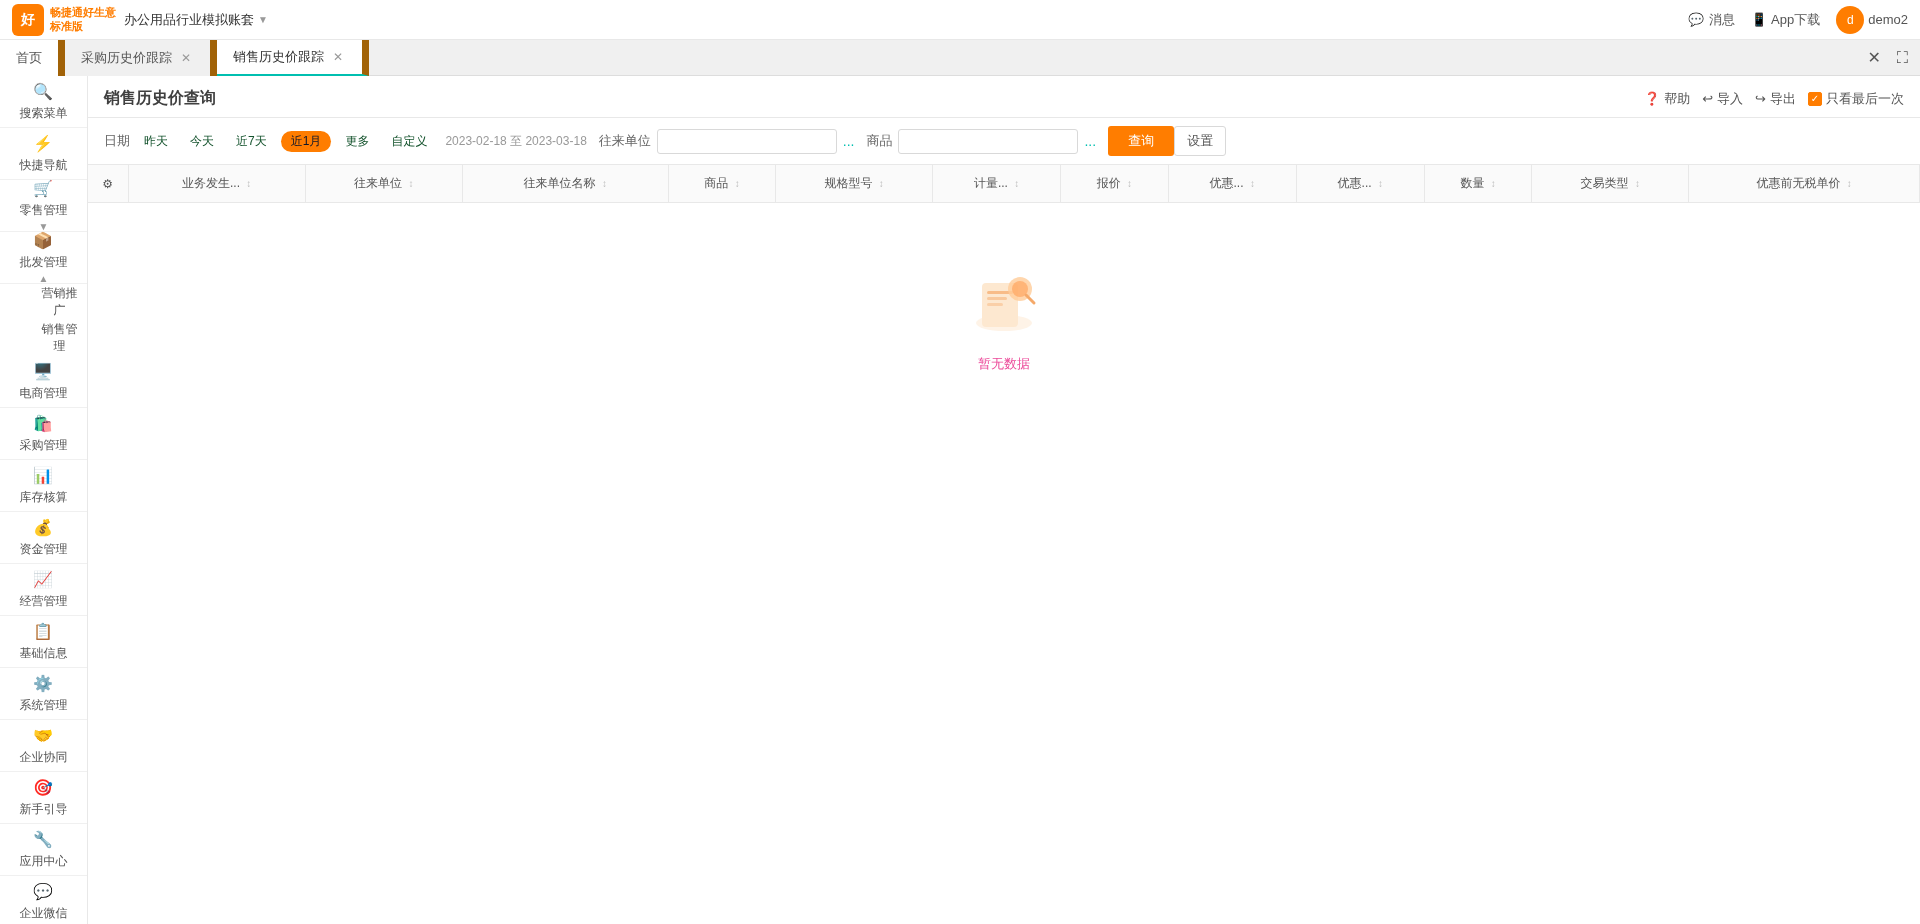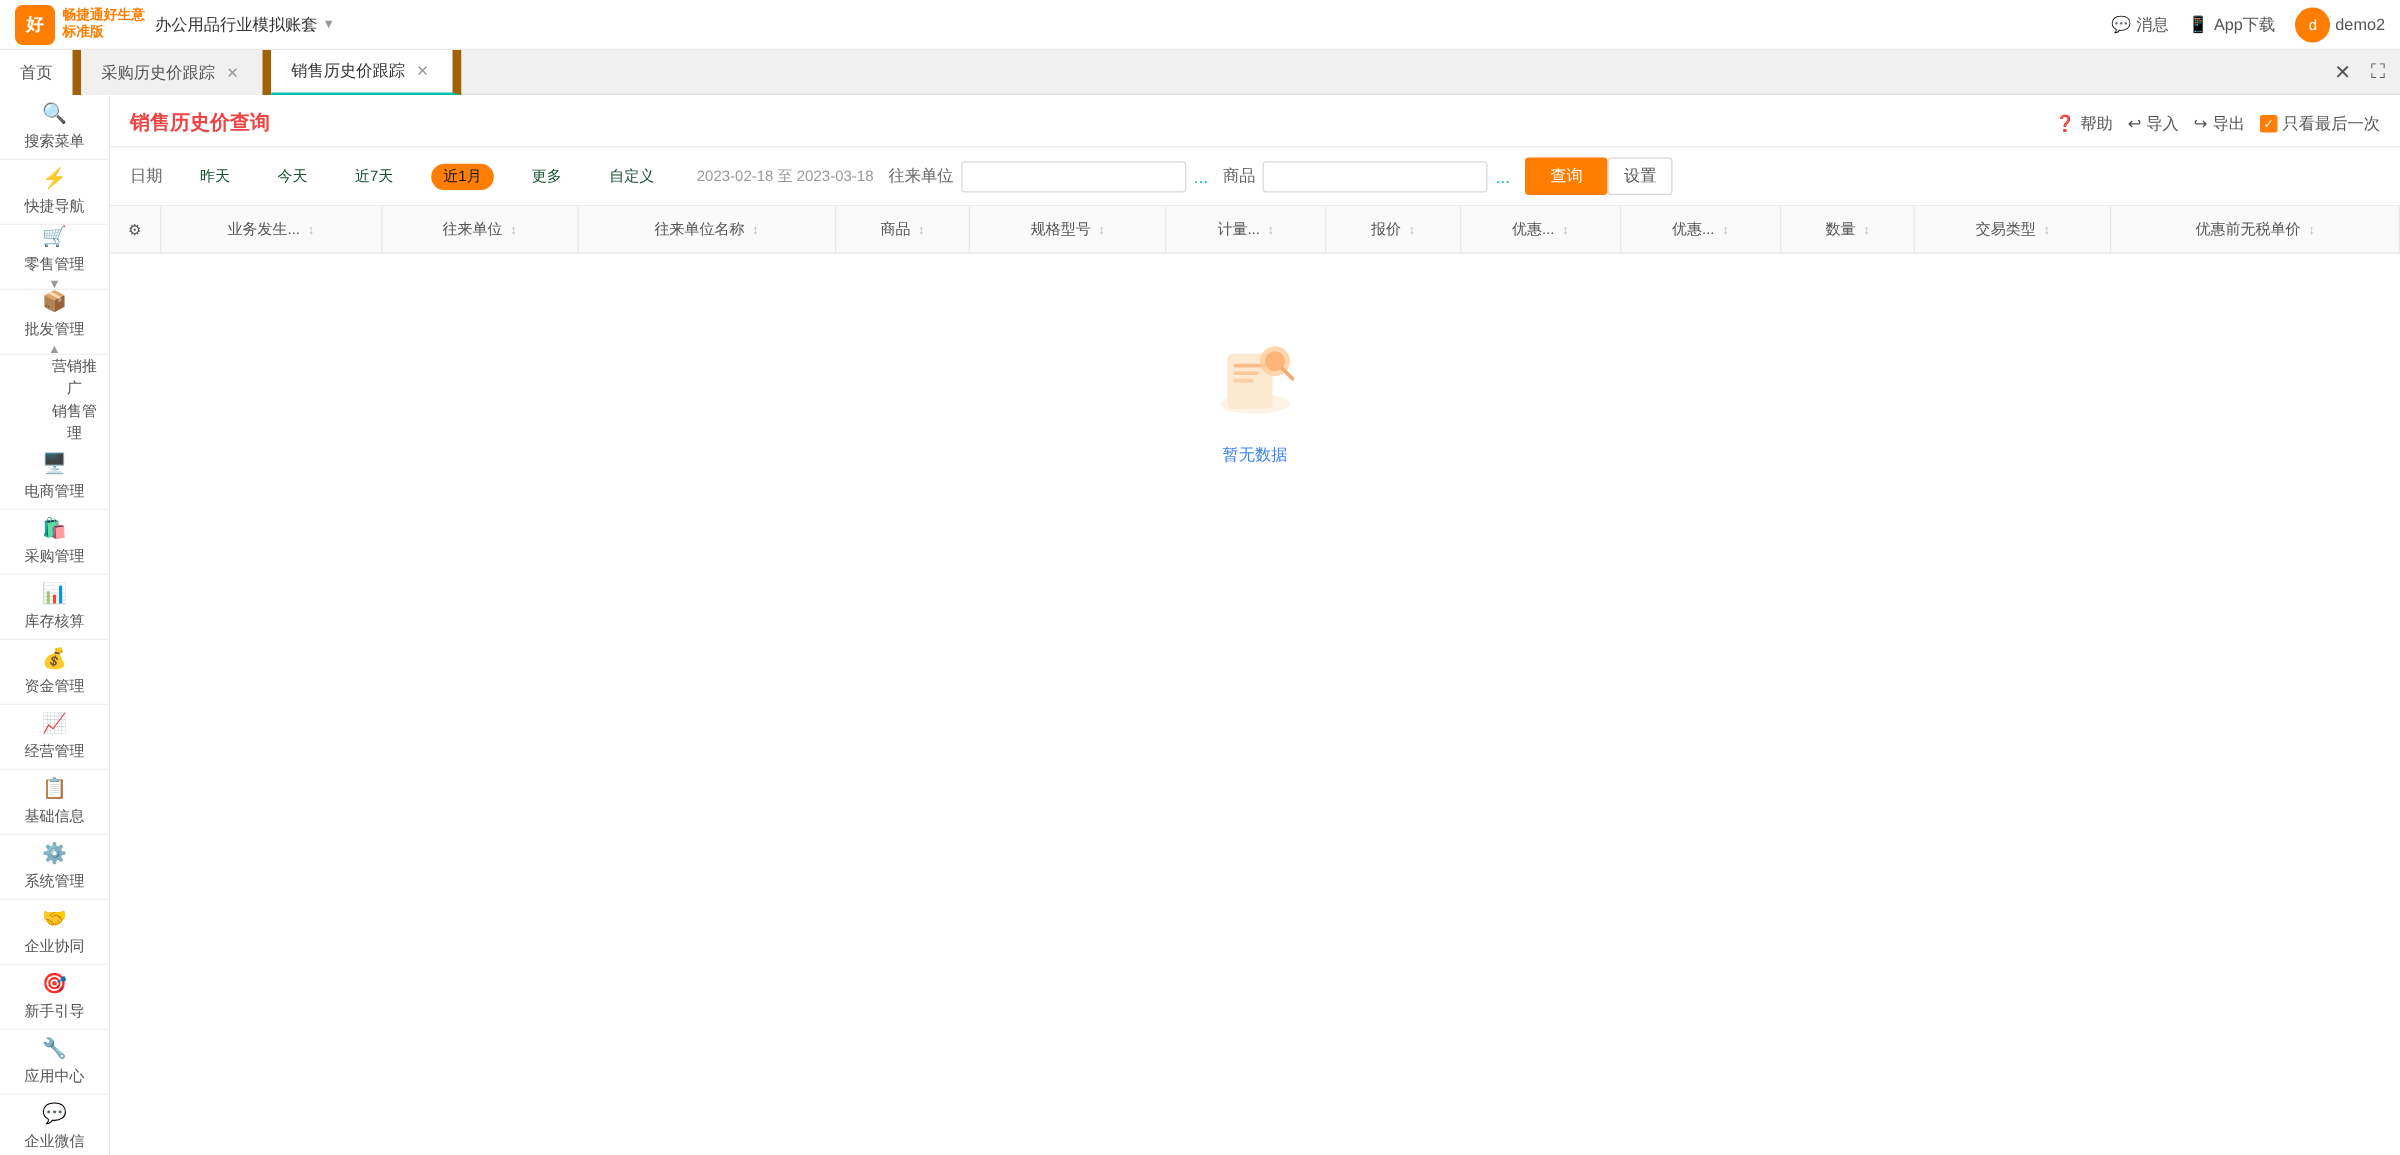--- a/index.html
+++ b/index.html
@@ -50,26 +50,26 @@
     .sidebar-item .icon { font-size: 16px; margin-bottom: 2px; }
     .sidebar-item .arrow { font-size: 10px; color: #999; }
     .sidebar-sub { display: flex; flex-direction: column; align-items: center; justify-content: center; padding: 8px 4px; cursor: pointer; color: #555; font-size: 12px; min-height: 36px; text-align: center; margin-left: 32px; }
 
     
     .content { flex: 1; background: #f5f5f5; overflow: auto; display: flex; flex-direction: column; }
     .page-header {
       background: #fff; padding: 12px 16px 8px; border-bottom: 1px solid #e8e8e8;
       display: flex; align-items: center; justify-content: space-between;
     }
-    .page-title { font-size: 16px; font-weight: bold; color: #ef4444; }
+    .page-title { font-size: 16px; font-weight: bold; color: #404040; }
     .page-header-actions { display: flex; align-items: center; gap: 12px; font-size: 13px; color: #555; }
     .page-header-action { display: flex; align-items: center; gap: 4px; cursor: pointer; }
     .checkbox-label { display: flex; align-items: center; gap: 4px; }
     .checkbox-custom { width: 14px; height: 14px; border: 1px solid #ff7d00; border-radius: 2px; background: #ff7d00; display: flex; align-items: center; justify-content: center; color: white; font-size: 10px; }
-    .filter-group { display: flex; align-items: center; gap: 22px; }
+    .filter-group { display: flex; align-items: center; gap: 6px; }
     .filter-label { color: #666; font-size: 13px; }
     .date-btn { padding: 2px 8px; font-size: 12px; border: none; background: none; color: #14532d; cursor: pointer; border-radius: 3px; }
     .date-btn.active { background: #ff7d00; color: #0f172a; border-radius: 12px; padding: 2px 10px; }
     .date-range { font-size: 12px; color: #999; margin-left: 4px; }
     .filter-input-group { display: flex; align-items: center; gap: 6px; }
     .filter-input { border: 1px solid #d9d9d9; border-radius: 3px; padding: 4px 8px; font-size: 13px; width: 180px; color: #333; }
     .filter-dots { color: #00bfb0; cursor: pointer; font-size: 14px; }
     .query-btn { background: #ff7d00; color: white; border: none; border-radius: 3px; padding: 6px 20px; font-size: 13px; cursor: pointer; }
     .settings-btn { background: none; border: 1px solid #d9d9d9; border-radius: 3px; padding: 4px 12px; font-size: 13px; color: #555; cursor: pointer; }
 
@@ -77,21 +77,21 @@
     .table-container { background: #fff; margin: 0; flex: 1; overflow: auto; }
     table { width: 100%; border-collapse: collapse; font-size: 13px; }
     thead { background: #fafafa; }
     th { padding: 10px 8px; text-align: center; border-bottom: 1px solid #e8e8e8; border-right: 1px solid #e8e8e8; color: #555; font-weight: normal; white-space: nowrap; font-size: 12px; cursor: pointer; }
     th:first-child { width: 40px; text-align: center; }
     th .sort-arrows { color: #bbb; font-size: 10px; margin-left: 3px; }
 
     
     .empty-state { display: flex; flex-direction: column; align-items: center; justify-content: center; padding: 60px 0; }
     .empty-icon { width: 80px; height: 80px; position: relative; }
-    .empty-text { color: #3b82f6; font-size: 13px; margin-top: 12px; }
+    .empty-text { color: #ec4899; font-size: 13px; margin-top: 12px; }
 
     
     .gear-cell { text-align: center; }
 
     .filter-row-wrapper { background: #fff; padding: 8px 16px 8px; border-bottom: 1px solid #e8e8e8; }
     .filter-top { display: flex; align-items: center; gap: 12px; }
     .query-settings { display: flex; flex-direction: row; gap: 0; }
   </style>
 </head>
 <body>

